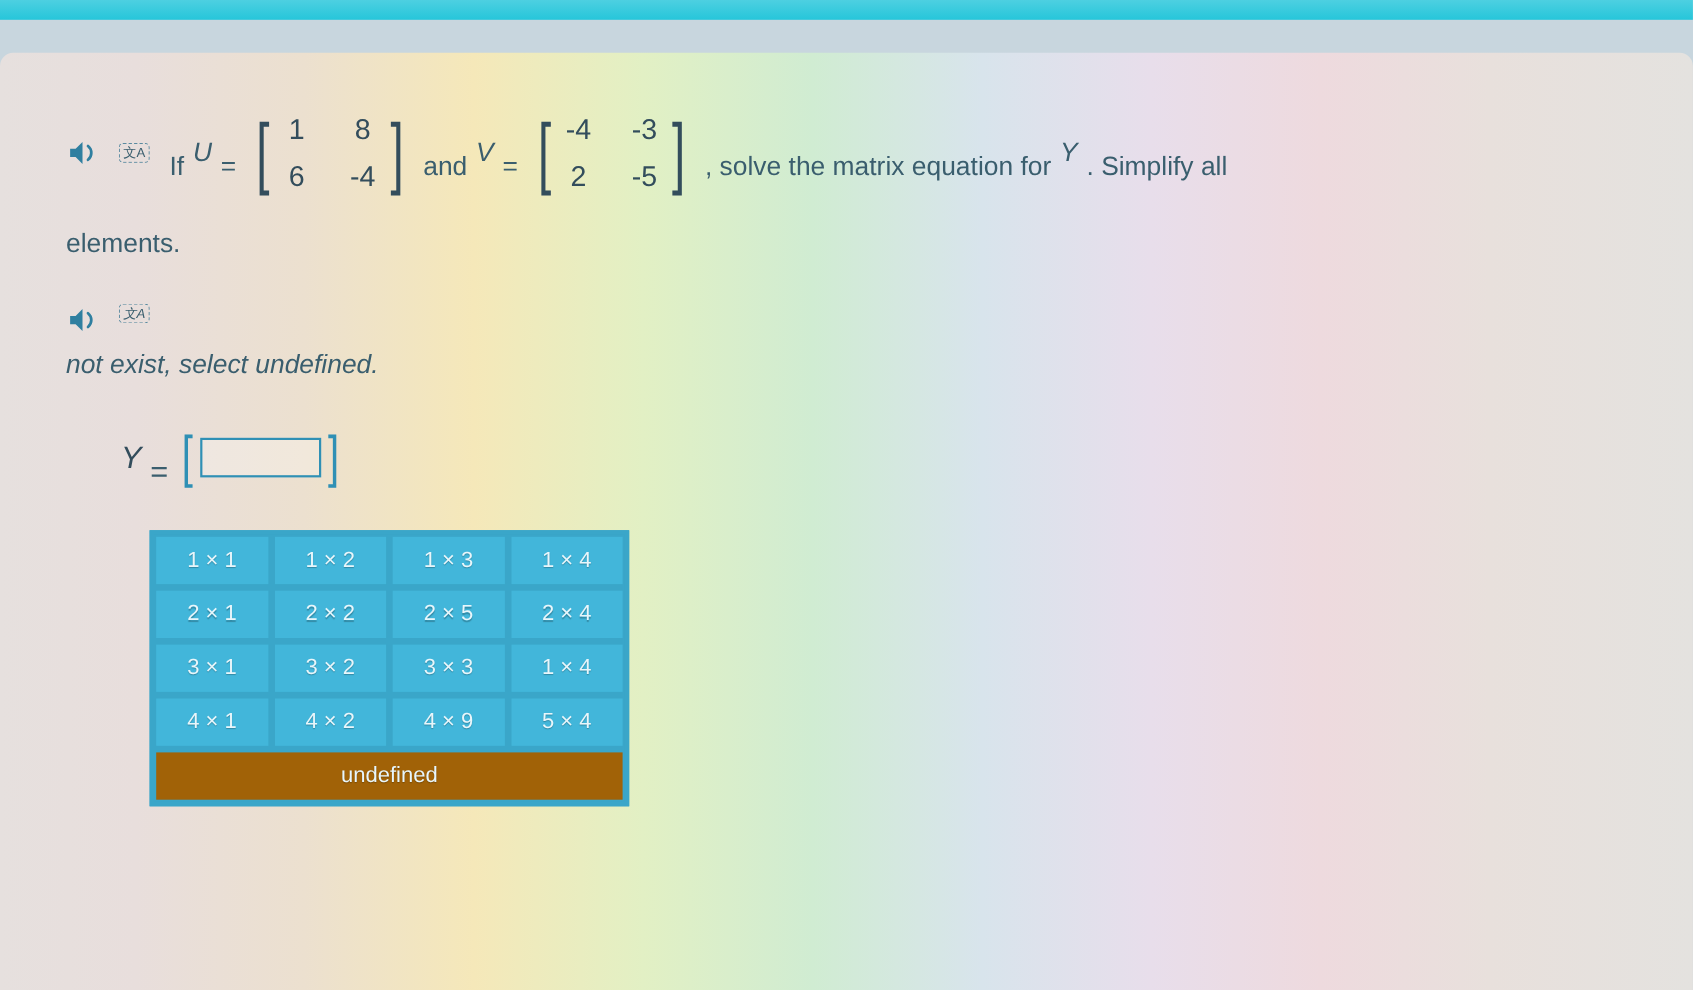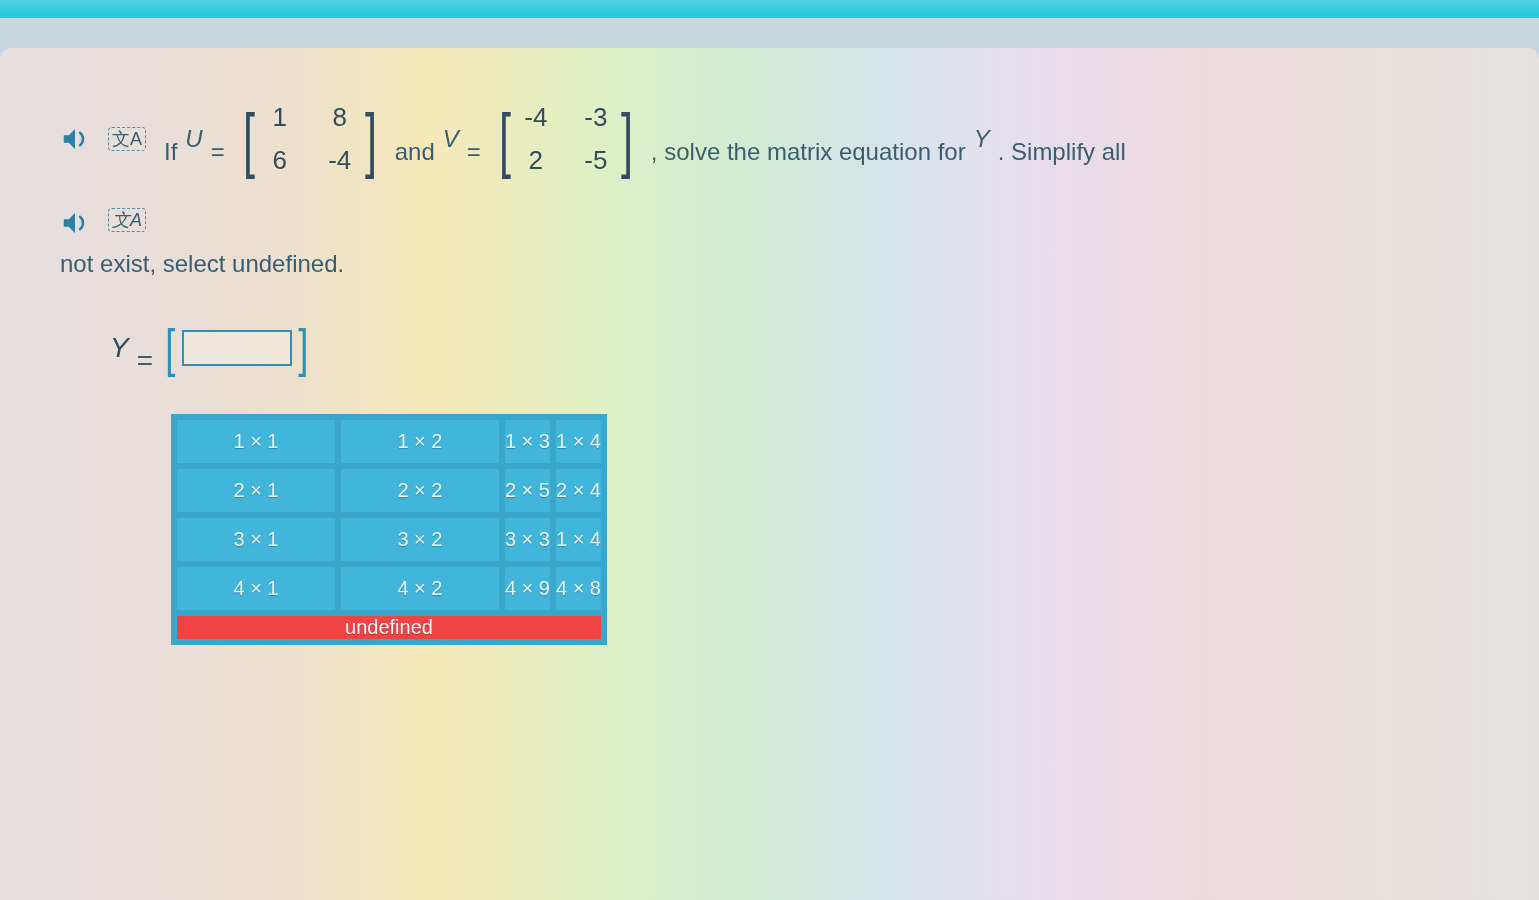--- a/index.html
+++ b/index.html
@@ -31,21 +31,21 @@
     justify-content: center;
     vertical-align: middle;
     margin-right: 10px;
     cursor: pointer;
   }
   .speaker-icon svg { width: 30px; height: 30px; }
   .translate-icon {
     border: 1px dashed #5a8aa0;
     border-radius: 4px;
     padding: 2px 3px;
-    font-size: 18px;
+    font-size: 12px;
     color: #3a5e6e;
     line-height: 1;
   }
   .line1 {
     display: flex;
     align-items: center;
     flex-wrap: wrap;
     gap: 8px;
     margin-bottom: 28px;
   }
@@ -83,21 +83,21 @@
   }
   .instruction {
     display: flex;
     align-items: flex-start;
     flex-wrap: wrap;
     gap: 8px;
     margin-bottom: 12px;
     font-style: italic;
   }
   .instruction .txt { line-height: 1.7; }
-  .instruction2 { margin: 0 0 40px 0; }
+  .instruction2 { margin: 0 0 40px 0; font-style: italic; }
   .y-row {
     display: flex;
     align-items: center;
     margin: 0 0 36px 50px;
     font-size: 28px;
     color: #334d5c;
   }
   .y-row .eq-var { margin-right: 8px; }
   .y-bracket {
     display: inline-flex;
@@ -111,46 +111,46 @@
     color: #2f90b5;
   }
   .answer-box {
     width: 110px;
     height: 36px;
     border: 2px solid #2f90b5;
     background: rgba(255,255,255,0.25);
     margin: 0 4px;
   }
   .size-panel {
-    margin-left: 111px;
+    margin-left: 76px;
     width: 436px;
     border: 4px solid #3aa6c9;
     background: #3aa6c9;
     display: grid;
-    grid-template-columns: repeat(2, 1fr);
+    grid-template-columns: repeat(4, 1fr);
     gap: 6px;
     padding: 2px;
   }
   .size-btn {
     background: #42b6da;
     color: #e8f6fb;
     font-size: 20px;
     text-align: center;
     padding: 10px 0;
     cursor: pointer;
     font-family: Verdana, sans-serif;
     text-shadow: 0 1px 1px rgba(0,0,0,0.25);
   }
   .undef-btn {
     grid-column: 1 / span 4;
-    background: #ef4444;
+    background: #a16207;
     color: #e8f6fb;
     font-size: 20px;
     text-align: center;
-    padding: 0 0;
+    padding: 10px 0;
     cursor: pointer;
     text-shadow: 0 1px 1px rgba(0,0,0,0.25);
   }
 </style>
 </head>
 <body>
 
 <div class="topbar"></div>
 
 <div class="card">
@@ -187,20 +187,21 @@
         <span>2</span>
         <span>-5</span>
       </span>
       <span class="bracket">]</span>
     </span>
     <span class="txt">, solve the matrix equation for</span>
     <span class="eq-var">Y</span>
     <span class="txt">. Simplify all</span>
   </div>
 
+  <div class="elements-line txt">elements.</div>
 
 
   <div class="instruction">
     <span class="icon-btn speaker-icon">
       <svg viewBox="0 0 24 24" fill="#2f7fa0">
           <path d="M3 9v6h4l5 5V4L7 9H3z"></path>
           <path d="M16 7c1.5 1.2 2.4 3 2.4 5s-.9 3.8-2.4 5" fill="none" stroke="#2f7fa0" stroke-width="2" stroke-linecap="round"></path>
         </svg>
     </span>
     <span class="icon-btn translate-icon">文A</span>
@@ -226,17 +227,17 @@
     <div class="size-btn">2 × 2</div>
     <div class="size-btn">2 × 5</div>
     <div class="size-btn">2 × 4</div>
     <div class="size-btn">3 × 1</div>
     <div class="size-btn">3 × 2</div>
     <div class="size-btn">3 × 3</div>
     <div class="size-btn">1 × 4</div>
     <div class="size-btn">4 × 1</div>
     <div class="size-btn">4 × 2</div>
     <div class="size-btn">4 × 9</div>
-    <div class="size-btn">4 × 8</div>
+    <div class="size-btn">5 × 4</div>
     <div class="undef-btn">undefined</div>
   </div>
 
 </div>
 
 </body></html>

